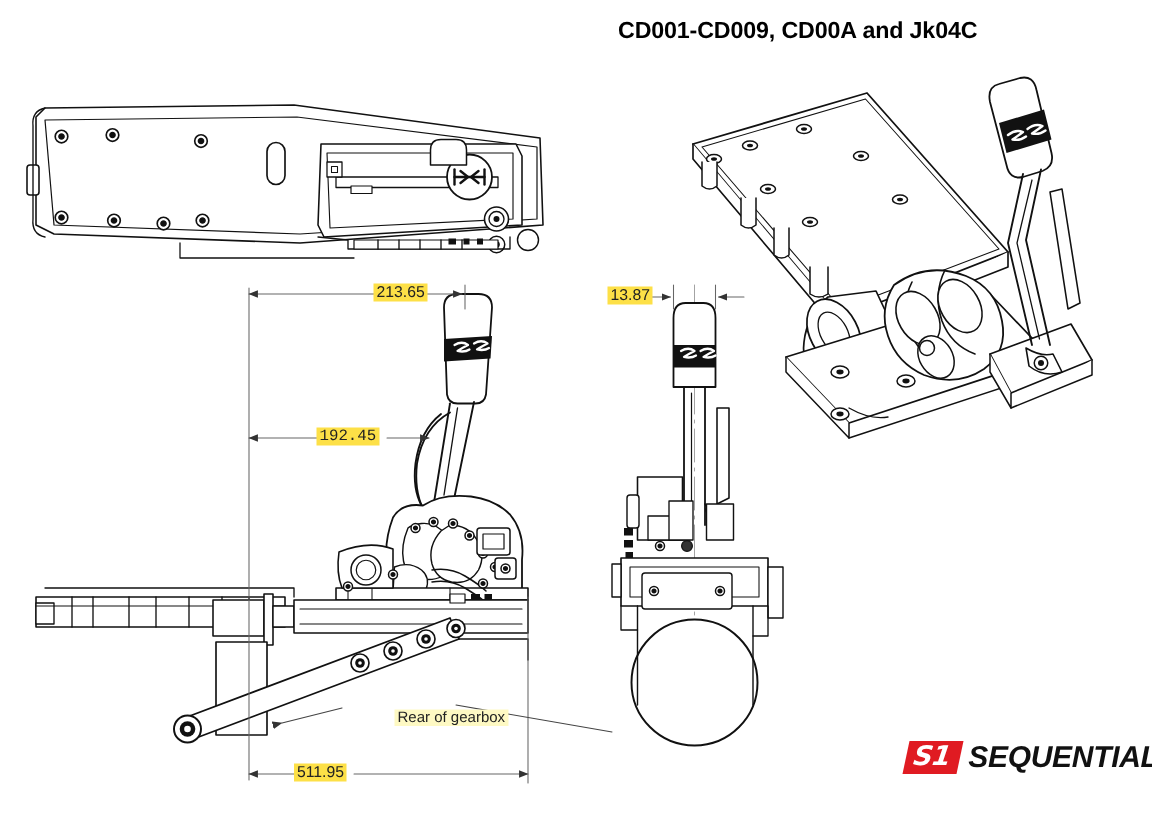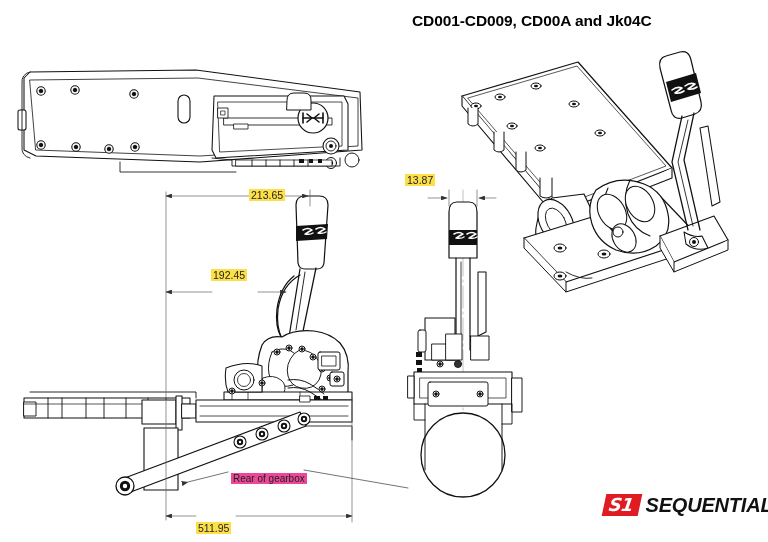--- a/index.html
+++ b/index.html
@@ -41,22 +41,22 @@
   }
   .logo-word{
     font-size:20px;font-weight:bold;font-style:italic;color:#111;
     letter-spacing:-0.2px;line-height:1;
   }
   .dimtext{
     position:absolute;font-size:10.5px;color:#222;background:#fde047;
     padding:0 2px;white-space:nowrap;
   }
   .calltext{
-    position:absolute;font-size:10px;color:#222;background:#ec4899;
-    padding:0 2px;white-space:nowrap;
+    position:absolute;font-size:10px;color:#222;background:#fef9c3;
+    padding:0 2px;white-space:nowrap;margin-left:32px;
   }
 </style>
 </head>
 <body>
 
 <div id="sheet">
 
   <svg class="dwg" viewBox="0 0 768 542">
     <defs>
       <marker id="arrR" markerWidth="9" markerHeight="7" refX="8.5" refY="3.5" orient="auto">
@@ -404,23 +404,23 @@
         <path d="M304,470 L408,488"></path>
       </g>
     </g>
   </svg>
 
   <div class="title-block">
     <div>CD001-CD009, CD00A and Jk04C</div>
   </div>
 
   <div class="dimtext" style="left:249px;top:189px;">213.65</div>
-  <div class="dimtext" style="left:211px;top:269px;">192.45</div>
-  <div class="dimtext" style="left:405px;top:174px;">13.87</div>
-  <div class="dimtext" style="left:196px;top:522px;">511.95</div>
+  <div class="dimtext" style="left:211px;top:285px;font-family:Liberation Mono, monospace;">192.45</div>
+  <div class="dimtext" style="left:405px;top:191px;">13.87</div>
+  <div class="dimtext" style="left:196px;top:509px;">511.95</div>
 
   <div class="calltext" style="left:231px;top:473px;">Rear of gearbox</div>
 
 
   <div class="logo">
     <div class="logo-badge">
       <span>S1</span>
     </div>
     <div class="logo-word">SEQUENTIAL</div>
   </div>

